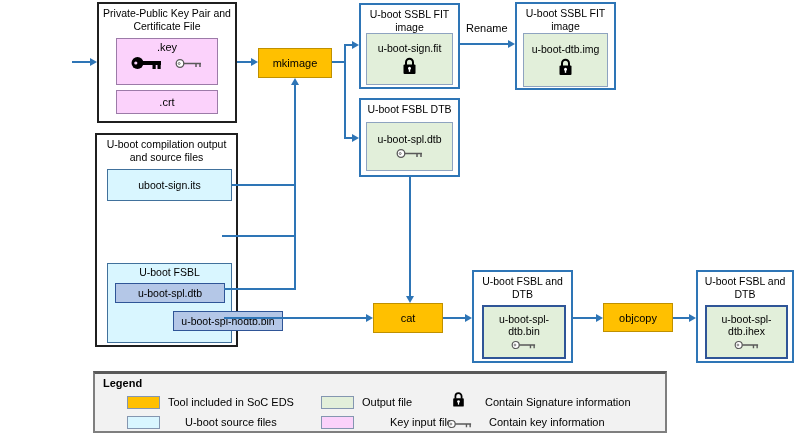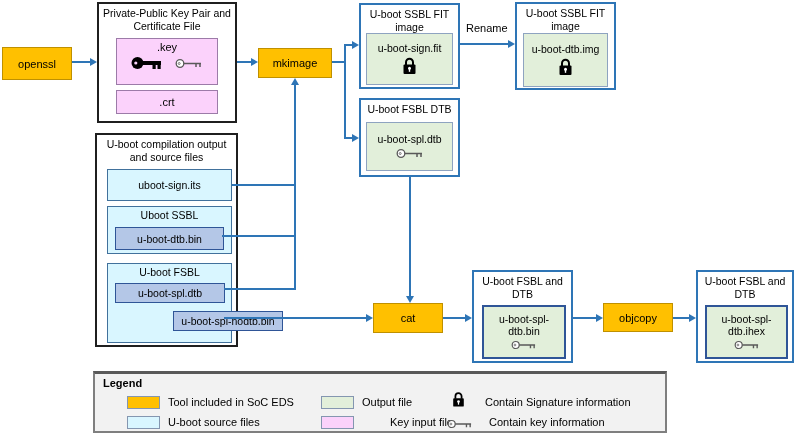--- a/index.html
+++ b/index.html
@@ -52,23 +52,20 @@
   .legend-label { position:absolute; font-size:11px; color:#000; white-space:nowrap; }
   .legend-icon { position:absolute; }
 
   .keyrow { display:flex; align-items:center; justify-content:center; gap:12px; margin-top:3px; }
 </style>
 </head>
 <body>
 
 <div class="stage">
 
-  <div class="tool" style="left:2px; top:47px; width:70px; height:33px;">
-    <span>openssl</span>
-  </div>
 
   <div class="blackbox" style="left:97px; top:2px; width:140px; height:121px;">
     <div class="boxtitle">Private-Public Key Pair and Certificate File</div>
     <div class="pinkfile" style="left:17px; top:34px; width:102px; height:47px; padding-top:2px;">
       <span>.key</span>
       <div class="keyrow">
         <svg width="32" height="15" viewBox="0 0 32 15">
           <circle cx="6.5" cy="7" r="6" fill="#000"></circle>
           <circle cx="4.8" cy="7" r="1.6" fill="#FBD2FB"></circle>
           <rect x="12" y="5" width="18" height="4" fill="#000"></rect>
@@ -129,26 +126,20 @@
         <path d="M8.8 6.5 H26 M21 6.5 v3.5 M25 6.5 v3.5" stroke="#595959" stroke-width="1.5" fill="none"></path>
       </svg>
     </div>
   </div>
 
   <div class="blackbox" style="left:95px; top:133px; width:143px; height:214px;">
     <div class="boxtitle">U-boot compilation output and source files</div>
     <div class="cyanbox" style="left:10px; top:34px; width:125px; height:32px; line-height:30px;">
       <span>uboot-sign.its</span>
     </div>
-    <div class="cyanbox" style="left:10px; top:71px; width:125px; height:48px;">
-      <div style="padding-top:2px;">Uboot SSBL</div>
-      <div class="periwinkle" style="left:7px; top:20px; width:109px; height:23px;">
-        <span>u-boot-dtb.bin</span>
-      </div>
-    </div>
     <div class="cyanbox" style="left:10px; top:128px; width:125px; height:80px;">
       <div style="padding-top:2px;">U-boot FSBL</div>
       <div class="periwinkle" style="left:7px; top:19px; width:110px; height:20px;">
         <span>u-boot-spl.dtb</span>
       </div>
       <div class="periwinkle" style="left:17px; top:47px; width:110px; height:20px;margin-left:48px;">
         <span>u-boot-spl-nodtb.bin</span>
       </div>
     </div>
   </div>
@@ -222,21 +213,21 @@
   <div class="hline" style="left:673px; top:317px; width:16px;"></div>
   <div class="ah-right" style="left:689px; top:314px;"></div>
 
   <div class="legend">
     <div class="legend-title">Legend</div>
 
     <div class="swatch sw-tool" style="left:32px; top:22px;"></div>
     <div class="legend-label" style="left:73px; top:22px;">Tool included in SoC EDS</div>
 
     <div class="swatch sw-source" style="left:32px; top:42px;"></div>
-    <div class="legend-label" style="left:73px; top:42px;">U-boot source files</div>
+    <div class="legend-label" style="left:90px; top:42px;">U-boot source files</div>
 
     <div class="swatch sw-output" style="left:226px; top:22px;"></div>
     <div class="legend-label" style="left:267px; top:22px;">Output file</div>
 
     <div class="swatch sw-key" style="left:226px; top:42px;"></div>
     <div class="legend-label" style="left:267px; top:42px;padding-left:28px;">Key input file</div>
 
     <svg class="legend-icon" style="left:356px; top:17px;" width="15" height="18" viewBox="0 0 17 19">
       <path d="M5 8 V5.2 a3.5 3.5 0 0 1 7 0 V8" fill="none" stroke="#000" stroke-width="2"></path>
       <rect x="2.5" y="7.5" width="12" height="9.5" rx="1" fill="#000"></rect>

